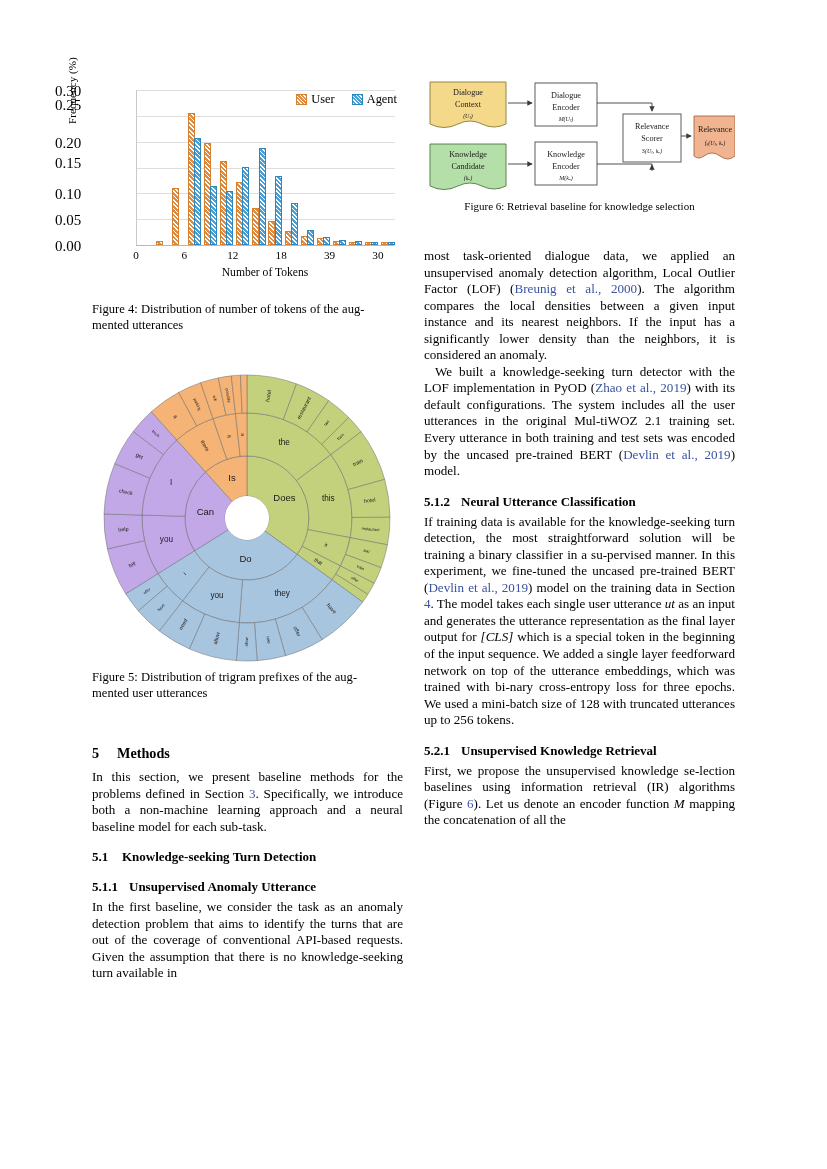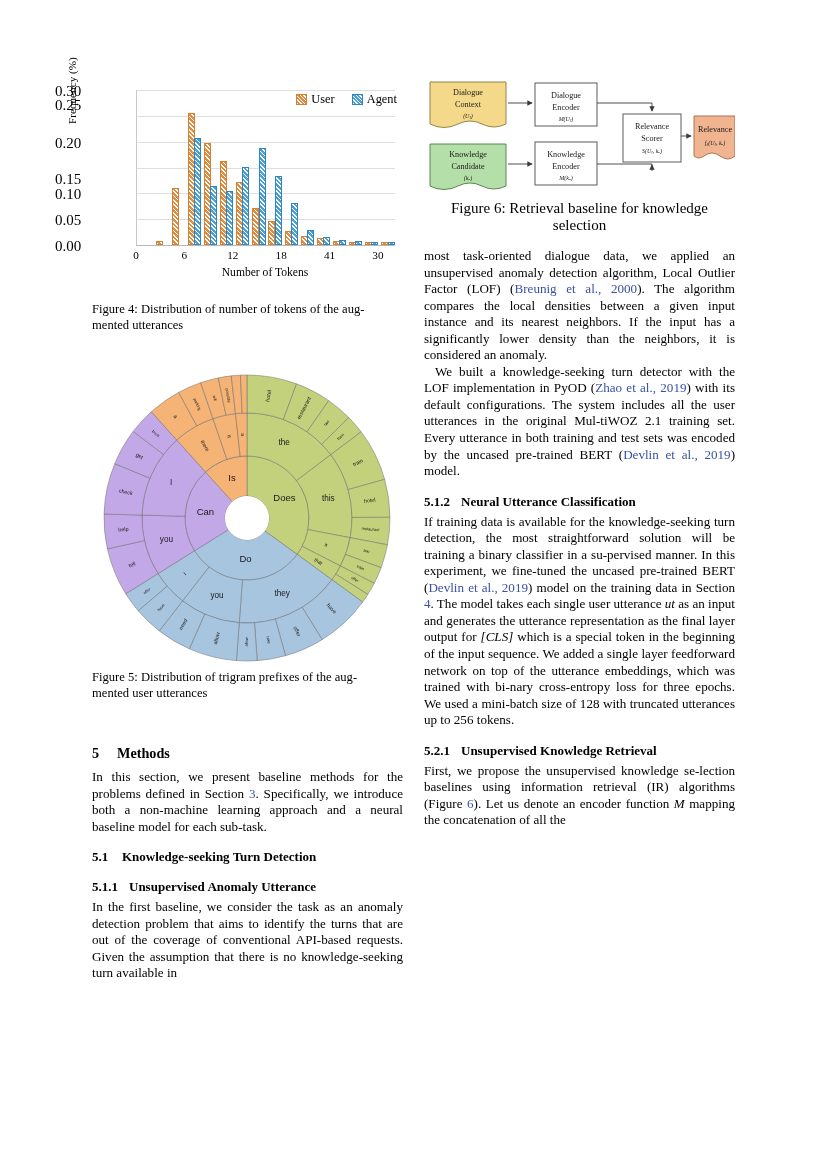--- a/index.html
+++ b/index.html
@@ -180,21 +180,21 @@
     fill: #1a1a1a;
     text-anchor: middle;
   }
   .dg-b { font-size: 8.2px; }
   .dg-s { font-size: 6.0px; font-style: italic; }
 
   .fig6-cap {
     position: absolute;
     left: 424px; top: 200px;
     width: 311px;
-    font-size: 15px;
+    font-size: 11px;
     text-align: center;
   }
   .fig4-cap {
     position: absolute;
     left: 92px; top: 302px;
     width: 311px;
   }
   .fig5-cap {
     position: absolute;
     left: 92px; top: 670px;
@@ -207,21 +207,21 @@
 <body>
 
 <div class="page">
 
   <div class="fig4">
     <div class="bc-ylab">Frequency (%)</div>
     <div id="bc-yticks">
         <div class="bc-ytick" style="top: 167px;">0.00</div>
         <div class="bc-ytick" style="top: 141.167px;">0.05</div>
         <div class="bc-ytick" style="top: 115.333px;">0.10</div>
-        <div class="bc-ytick" style="top: 100px;">0.15</div>
+        <div class="bc-ytick" style="top: 84px;">0.15</div>
         <div class="bc-ytick" style="top: 63.6667px;">0.20</div>
         <div class="bc-ytick" style="top: 26px;">0.25</div>
         <div class="bc-ytick" style="top: 12px;">0.30</div>
       </div>
     <div class="bc-plot">
       <div id="bc-grid-lines">
           <div class="bc-grid" style="top: 155px;"></div>
           <div class="bc-grid" style="top: 129.167px;"></div>
           <div class="bc-grid" style="top: 103.333px;"></div>
           <div class="bc-grid" style="top: 77.5px;"></div>
@@ -259,21 +259,21 @@
           <div class="bar bar-user" style="left: 244.338px; width: 5px; height: 0.9px;"></div>
           <div class="bar bar-agent" style="left: 250.537px; width: 5px; height: 0.9px;"></div>
         </div>
     </div>
     <div class="bc-axis-x"></div>
     <div id="bc-xticks">
         <div class="bc-xtick" style="left: 44px;">0</div>
         <div class="bc-xtick" style="left: 92.375px;">6</div>
         <div class="bc-xtick" style="left: 140.75px;">12</div>
         <div class="bc-xtick" style="left: 189.125px;">18</div>
-        <div class="bc-xtick" style="left: 237.5px;">41</div>
+        <div class="bc-xtick" style="left: 237.5px;">39</div>
         <div class="bc-xtick" style="left: 285.875px;">30</div>
       </div>
     <div class="bc-xlab">Number of Tokens</div>
     <div class="bc-legend">
       <span class="bc-legend-item">
         <span class="lg-swatch lg-user"></span>
         <span>User</span>
       </span>
       <span class="bc-legend-item">
         <span class="lg-swatch lg-agent"></span>

